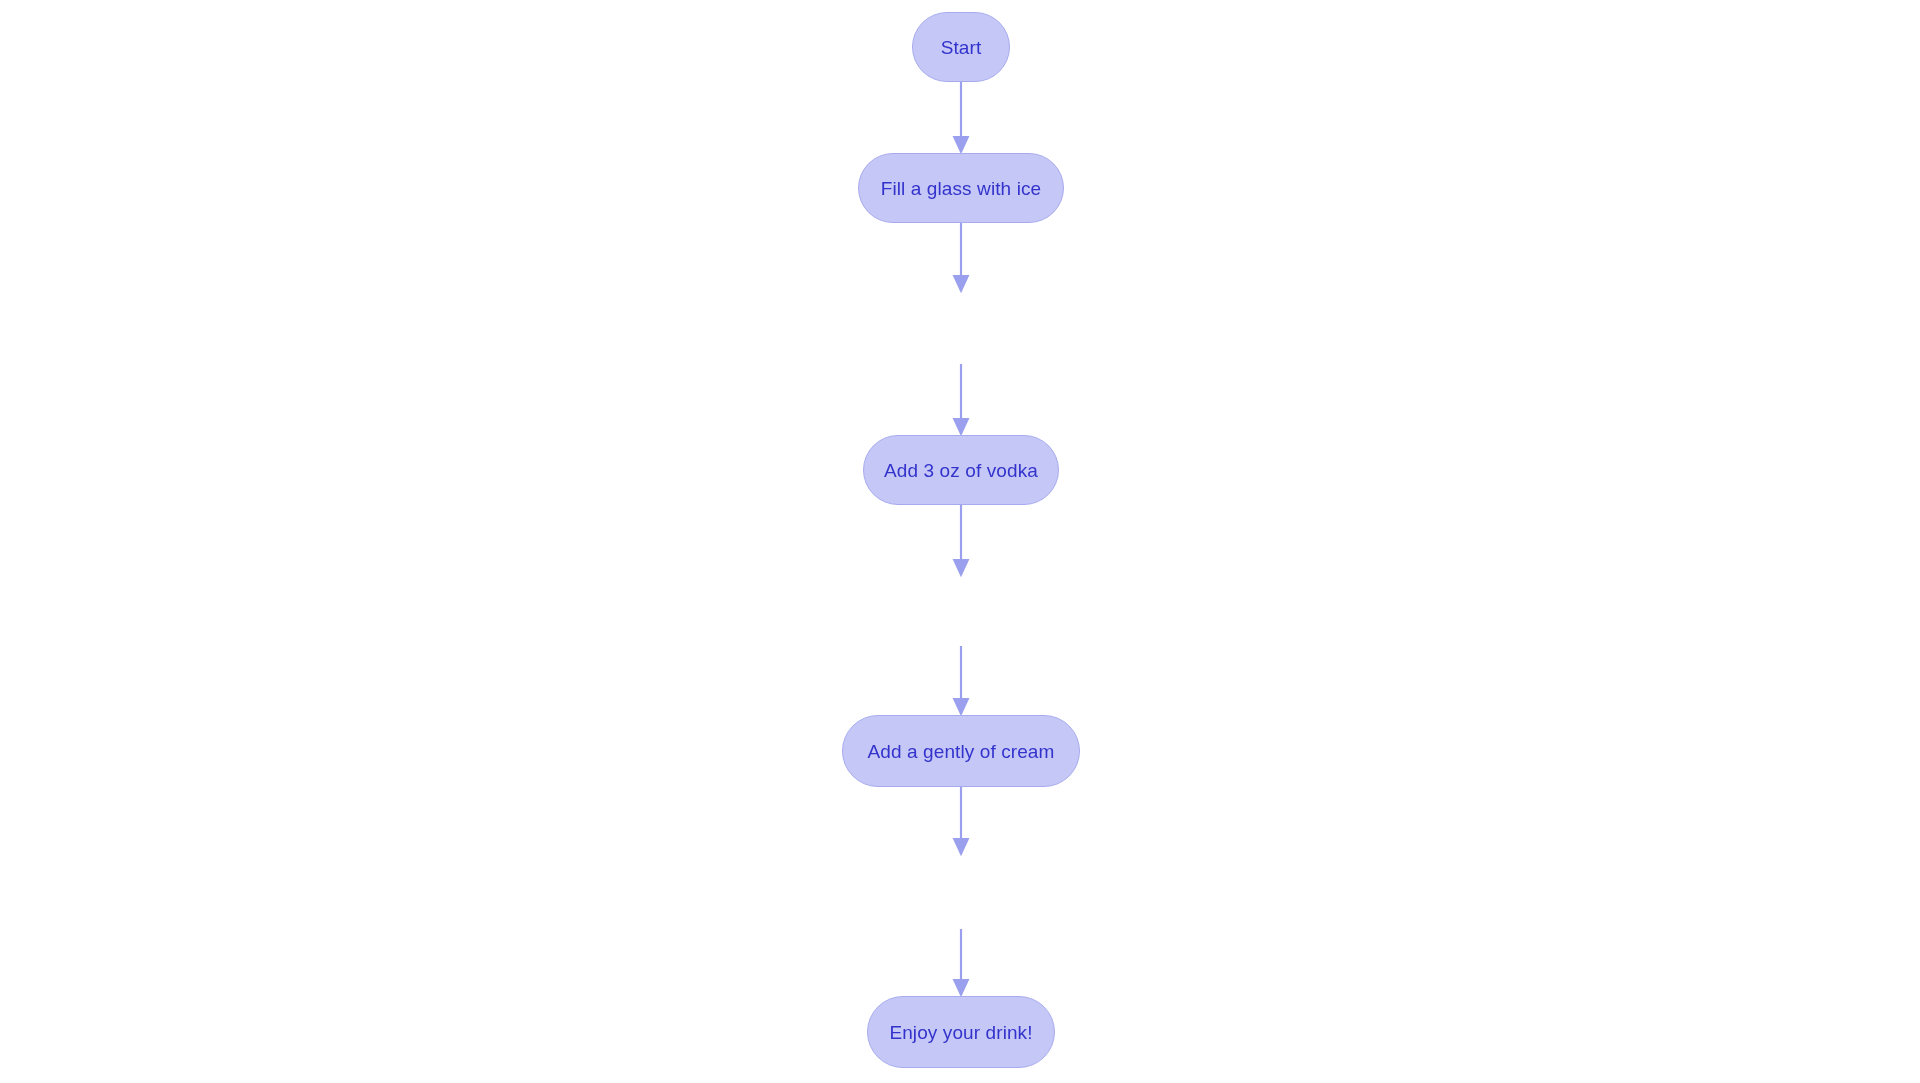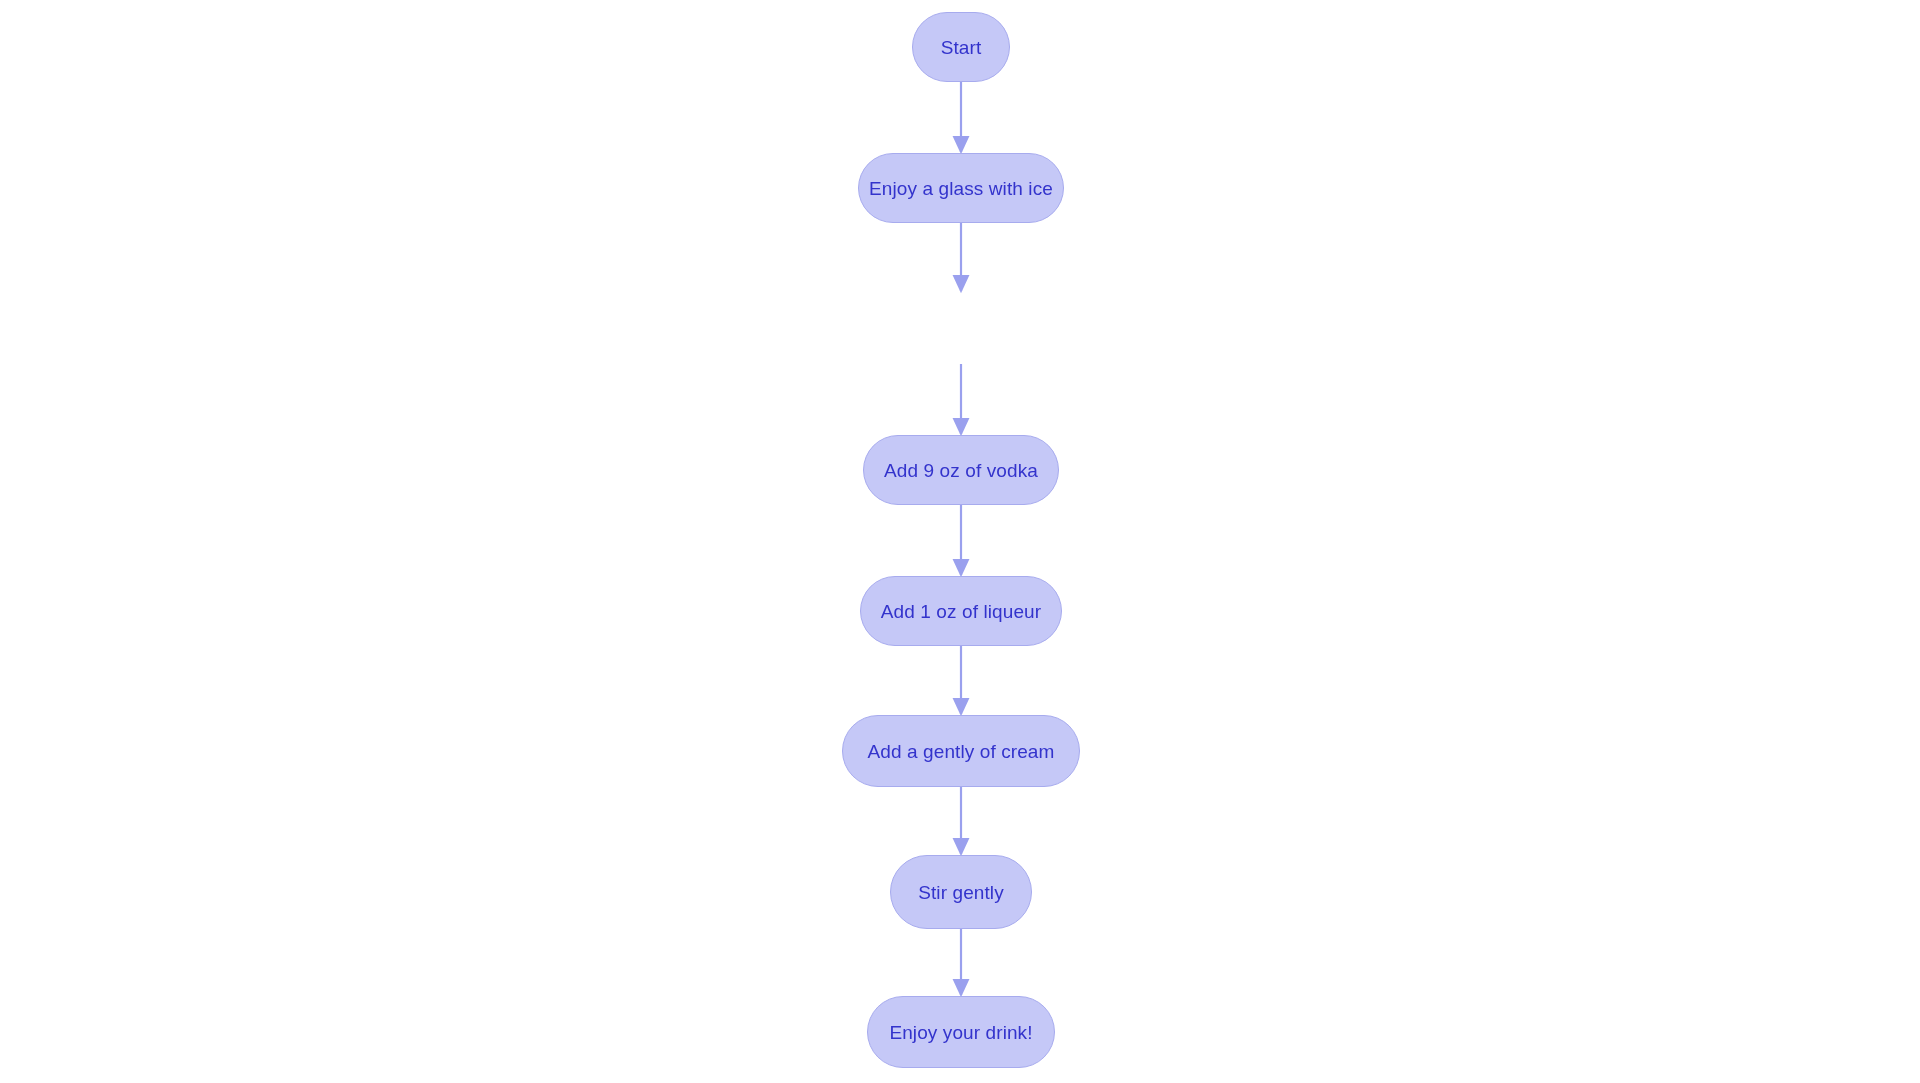--- a/index.html
+++ b/index.html
@@ -85,32 +85,26 @@
         <line x1="961" y1="787" x2="961" y2="854" stroke="#9aa0ee" stroke-width="2.2" marker-end="url(#arrowhead)"></line>
         <line x1="961" y1="929" x2="961" y2="995" stroke="#9aa0ee" stroke-width="2.2" marker-end="url(#arrowhead)"></line>
       </g>
   </svg>
 
   <div id="node-layer">
       <div class="flow-node" style="left: 961px; top: 47px; width: 98px; height: 70px; background: rgb(197, 200, 247); border-color: rgb(167, 171, 238);">
         <span class="flow-node-label" style="color: rgb(51, 51, 204);">Start</span>
       </div>
       <div class="flow-node" style="left: 961px; top: 188px; width: 206px; height: 70px; background: rgb(197, 200, 247); border-color: rgb(167, 171, 238);">
-        <span class="flow-node-label" style="color: rgb(51, 51, 204);">Enjoy a glass with ice</span>
+        <span class="flow-node-label" style="color: rgb(51, 51, 204);">Fill a glass with ice</span>
       </div>
       <div class="flow-node" style="left: 961px; top: 470px; width: 196px; height: 70px; background: rgb(197, 200, 247); border-color: rgb(167, 171, 238);">
-        <span class="flow-node-label" style="color: rgb(51, 51, 204);">Add 9 oz of vodka</span>
-      </div>
-      <div class="flow-node" style="left: 961px; top: 611px; width: 202px; height: 70px; background: rgb(197, 200, 247); border-color: rgb(167, 171, 238);">
-        <span class="flow-node-label" style="color: rgb(51, 51, 204);">Add 1 oz of liqueur</span>
+        <span class="flow-node-label" style="color: rgb(51, 51, 204);">Add 3 oz of vodka</span>
       </div>
       <div class="flow-node" style="left: 961px; top: 751px; width: 238px; height: 72px; background: rgb(197, 200, 247); border-color: rgb(167, 171, 238);">
         <span class="flow-node-label" style="color: rgb(51, 51, 204);">Add a gently of cream</span>
-      </div>
-      <div class="flow-node" style="left: 961px; top: 892px; width: 142px; height: 74px; background: rgb(197, 200, 247); border-color: rgb(167, 171, 238);">
-        <span class="flow-node-label" style="color: rgb(51, 51, 204);">Stir gently</span>
       </div>
       <div class="flow-node" style="left: 961px; top: 1032px; width: 188px; height: 72px; background: rgb(197, 200, 247); border-color: rgb(167, 171, 238);">
         <span class="flow-node-label" style="color: rgb(51, 51, 204);">Enjoy your drink!</span>
       </div>
     </div>
 
 </div>
 
 </body></html>

